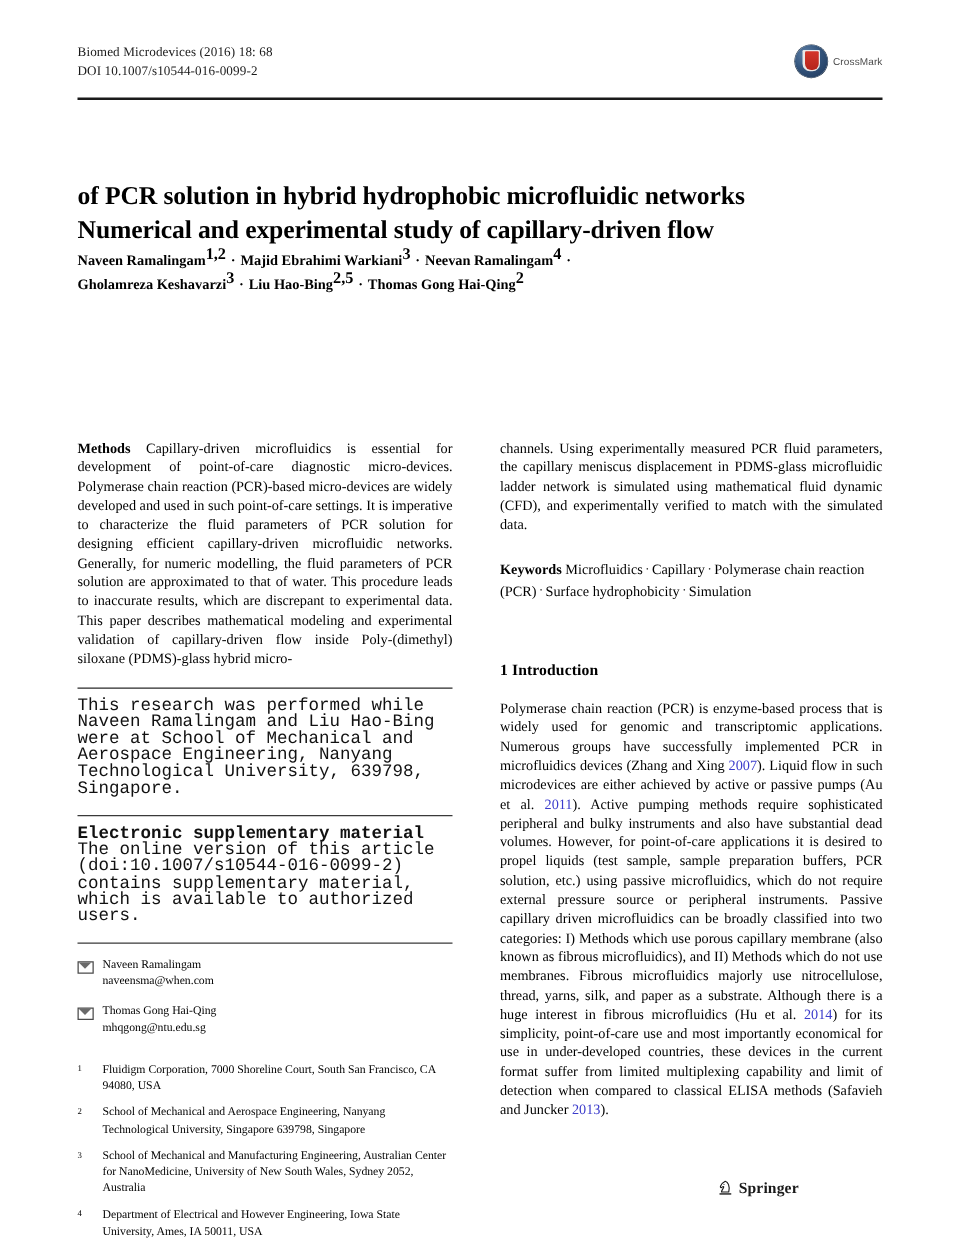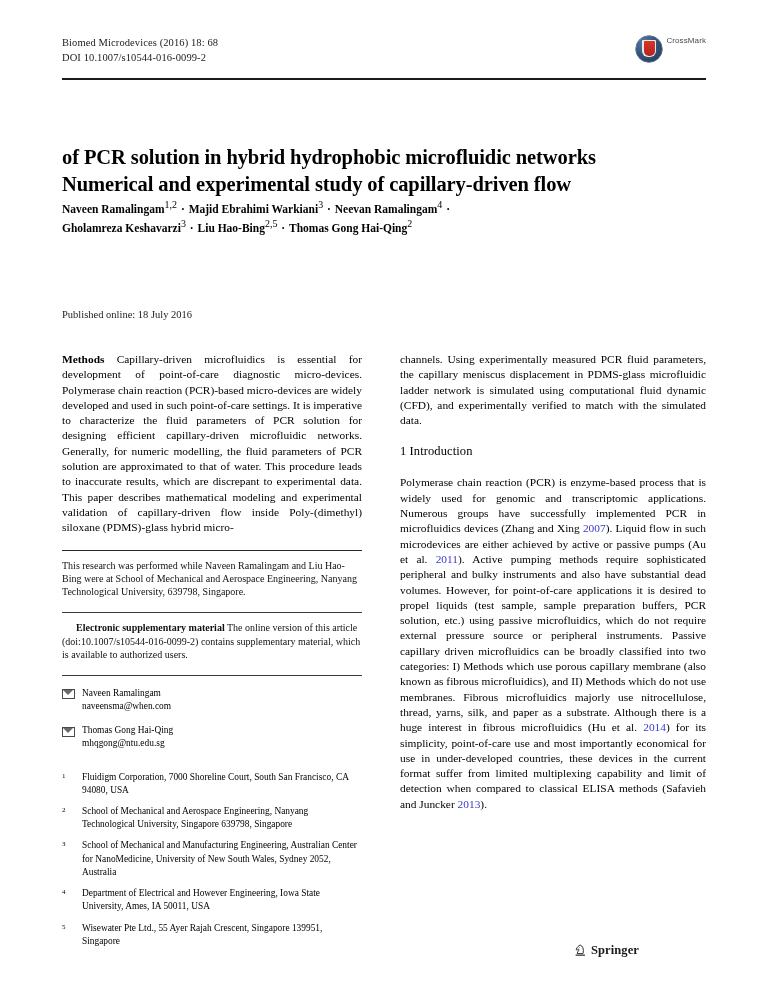--- a/index.html
+++ b/index.html
@@ -33,21 +33,21 @@
     align-items: flex-start;
   }
   .journal-ref {
     font-size: 10.5px;
     line-height: 14.5px;
     letter-spacing: 0.1px;
     color: #1a1a1a;
   }
   .crossmark {
     display: flex;
-    align-items: flex-start;
+    align-items: center;
     gap: 4px;
     margin-top: 0px;
   }
   .crossmark-badge {
     width: 26px;
     height: 26px;
     border-radius: 50%;
     background: radial-gradient(circle at 33% 28%, #5d7fa6 0%, #33547c 45%, #1d3557 100%);
     position: relative;
     box-shadow: 0 0 0 0.5px #15283f;
@@ -104,22 +104,22 @@
   .authors {
     position: absolute;
     left: 62px;
     top: 200px;
     width: 650px;
     font-size: 11.5px;
     line-height: 19px;
     font-weight: bold;
   }
   .authors sup {
-    font-size: 10px;
-    font-weight: normal;
+    font-size: 13px;
+    font-weight: bold;
     vertical-align: super;
     line-height: 0;
   }
   .sep { font-weight: bold; padding: 0 1px; }
 
   
   .pubinfo {
     position: absolute;
     left: 62px;
     top: 308px;
@@ -155,46 +155,47 @@
 
   .keywords {
     margin-top: 20px;
     font-size: 11.4px;
     line-height: 15.3px;
     text-align: left;
   }
   .kwdot { padding: 0 2px; font-size: 10px; vertical-align: 1.5px; }
 
   .section-head {
-    margin-top: 16px;
+    margin-top: 47px;
     font-size: 12.5px;
-    font-weight: normal;
+    font-weight: bold;
     letter-spacing: 0.1px;
   }
   .intro-para {
     margin-top: 16px;
   }
 
   
   .fn-rule {
     width: 300px;
     height: 1.3px;
     background: #2a2a2a;
     margin: 14px 0 8px 0;
   }
   .fn-rule.thin {
     height: 0.9px;
     background: #3a3a3a;
   }
   .fn-text {
-    font-size: 10px;
+    font-size: 14px;
     line-height: 13.2px;
     color: #111111;
-  }
-  .fn-text b { font-weight: bold; margin-left: 14px; }
+    font-family: Liberation Mono, monospace;
+  }
+  .fn-text b { font-weight: bold; }
 
   .contact {
     display: flex;
     gap: 7px;
     margin-top: 11px;
     font-size: 9.4px;
     line-height: 13.2px;
   }
   .env-icon {
     flex: 0 0 auto;
@@ -274,21 +275,20 @@
   <h1 class="title">
     <span class="line">of PCR solution in hybrid hydrophobic microfluidic networks</span>
     <span class="line">Numerical and experimental study of capillary-driven flow</span>
   </h1>
 
   <div class="authors">
     <span><span>Naveen Ramalingam</span><sup>1,2</sup></span><span class="sep"> · </span><span><span>Majid Ebrahimi Warkiani</span><sup>3</sup></span><span class="sep"> · </span><span><span>Neevan Ramalingam</span><sup>4</sup></span><span class="sep"> ·</span><br><span><span>Gholamreza Keshavarzi</span><sup>3</sup></span><span class="sep"> · </span><span><span>Liu Hao-Bing</span><sup>2,5</sup></span><span class="sep"> · </span><span><span>Thomas Gong Hai-Qing</span><sup>2</sup></span>
   </div>
 
   <div class="pubinfo">
-    <div>Published online: 18 July 2016</div>
   </div>
 
   <div class="col-left">
     <div class="body-text abstract-block">
       <b>Methods</b>
       <span>Capillary-driven microfluidics is essential for development of point-of-care diagnostic micro-devices. Polymerase chain reaction (PCR)-based micro-devices are widely developed and used in such point-of-care settings. It is imperative to characterize the fluid parameters of PCR solution for designing efficient capillary-driven microfluidic networks. Generally, for numeric modelling, the fluid parameters of PCR solution are approximated to that of water. This procedure leads to inaccurate results, which are discrepant to experimental data. This paper describes mathematical modeling and experimental validation of capillary-driven flow inside Poly-(dimethyl) siloxane (PDMS)-glass hybrid micro-</span>
     </div>
 
     <div class="fn-rule"></div>
     <div class="fn-text">This research was performed while Naveen Ramalingam and Liu Hao-Bing were at School of Mechanical and Aerospace Engineering, Nanyang Technological University, 639798, Singapore.</div>
@@ -335,22 +335,26 @@
         <span class="aff-text">Department of Electrical and However Engineering, Iowa State University, Ames, IA 50011, USA</span>
       </div>
       <div class="aff-row">
         <sup class="aff-num">5</sup>
         <span class="aff-text">Wisewater Pte Ltd., 55 Ayer Rajah Crescent, Singapore 139951, Singapore</span>
       </div>
     </div>
   </div>
 
   <div class="col-right">
-    <div class="body-text">channels. Using experimentally measured PCR fluid parameters, the capillary meniscus displacement in PDMS-glass microfluidic ladder network is simulated using computational fluid dynamic (CFD), and experimentally verified to match with the simulated data.</div>
-
+    <div class="body-text">channels. Using experimentally measured PCR fluid parameters, the capillary meniscus displacement in PDMS-glass microfluidic ladder network is simulated using mathematical fluid dynamic (CFD), and experimentally verified to match with the simulated data.</div>
+
+    <div class="keywords body-text">
+      <b>Keywords</b>
+      <span>Microfluidics</span><span class="kwdot">·</span><span>Capillary</span><span class="kwdot">·</span><span>Polymerase chain reaction (PCR)</span><span class="kwdot">·</span><span>Surface hydrophobicity</span><span class="kwdot">·</span><span>Simulation</span>
+    </div>
 
     <div class="section-head">1 Introduction</div>
 
     <div class="body-text intro-para"><span>Polymerase chain reaction (PCR) is enzyme-based process that is widely used for genomic and transcriptomic applications. Numerous groups have successfully implemented PCR in microfluidics devices (Zhang and Xing </span><span class="cite">2007</span><span>). Liquid flow in such microdevices are either achieved by active or passive pumps (Au et al. </span><span class="cite">2011</span><span>). Active pumping methods require sophisticated peripheral and bulky instruments and also have substantial dead volumes. However, for point-of-care applications it is desired to propel liquids (test sample, sample preparation buffers, PCR solution, etc.) using passive microfluidics, which do not require external pressure source or peripheral instruments. Passive capillary driven microfluidics can be broadly classified into two categories: I) Methods which use porous capillary membrane (also known as fibrous microfluidics), and II) Methods which do not use membranes. Fibrous microfluidics majorly use nitrocellulose, thread, yarns, silk, and paper as a substrate. Although there is a huge interest in fibrous microfluidics (Hu et al. </span><span class="cite">2014</span><span>) for its simplicity, point-of-care use and most importantly economical for use in under-developed countries, these devices in the current format suffer from limited multiplexing capability and limit of detection when compared to classical ELISA methods (Safavieh and Juncker </span><span class="cite">2013</span><span>).</span></div>
   </div>
 
   <div class="springer">
     <span class="springer-mark">
       <svg width="13" height="14" viewBox="0 0 13 14" xmlns="http://www.w3.org/2000/svg">
         <path d="M6.2 1.0 C4.6 1.8 3.0 3.2 2.4 5.0 C2.1 5.9 2.6 6.4 3.2 6.0 C3.7 5.7 4.1 5.2 4.6 5.2 C5.1 5.2 5.0 5.9 4.6 6.6 C4.0 7.6 3.2 8.5 3.2 9.6 L9.0 9.6 C9.4 7.6 9.6 5.4 8.8 3.6 C8.3 2.4 7.4 1.4 6.2 1.0 Z" fill="none" stroke="#1a1a1a" stroke-width="0.9"></path>

